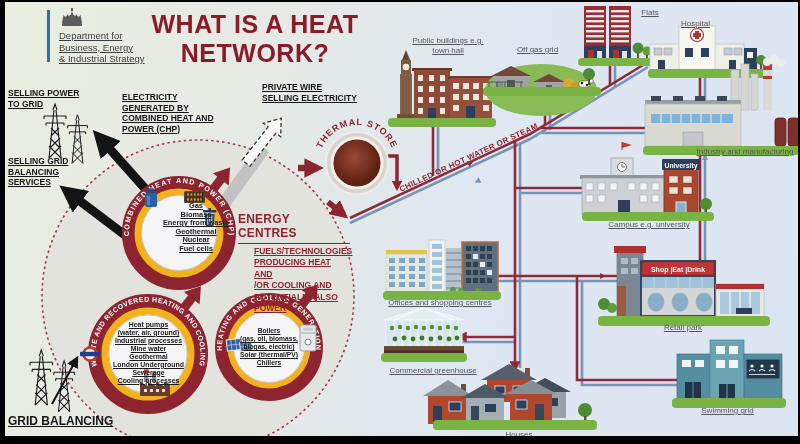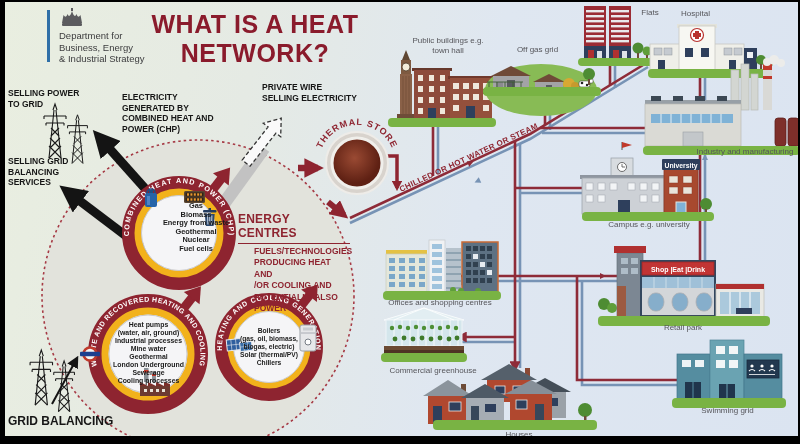--- a/index.html
+++ b/index.html
@@ -1,20 +1,20 @@
 <!DOCTYPE html>
 <html><head>
 <meta charset="utf-8">
 <style>
   html,body{margin:0;padding:0;background:#000;}
   #stage{position:relative;width:800px;height:444px;overflow:hidden;
          font-family:"Liberation Sans",sans-serif;
          background:linear-gradient(100deg,#e9eee0 0%,#e5eae4 30%,#dfe7f1 58%,#dbe4f1 100%);}
   .abs{position:absolute;}
-  .pre{white-space:pre-line;}
+  .pre{white-space:pre-line;text-decoration:underline;}
   .lbl{color:#161616;font-weight:bold;font-size:8.5px;line-height:1.25;}
   .blbl{color:#55555a;font-size:8px;line-height:1.2;text-align:center;}
   #title{left:105px;top:10px;width:300px;text-align:center;color:#8a1b2c;
          font-size:25px;font-weight:bold;letter-spacing:.5px;}
   #logo-text{left:59px;top:30px;width:120px;font-size:9.5px;line-height:1.22;color:#3c3c3e;}
   #logo-bar{left:47px;top:10px;width:3px;height:52px;background:#2f6fa7;}
   #ec{left:238px;top:194px;width:112px;color:#8e2430;}
   #ec .t{font-size:12px;font-weight:bold;letter-spacing:.2px;border-bottom:1.5px solid #8e2430;display:inline-block;padding-bottom:3px;}
   #ec .b{font-size:8.5px;font-weight:bold;line-height:1.35;margin-top:2px;margin-left:16px;}
   .ring-items{text-align:center;font-weight:bold;color:#1b1b1b;}
@@ -674,21 +674,21 @@
 <div class="abs pre ring-items" id="heating-items">Boilers
 (gas, oil, biomass,
 biogas, electric)
 Solar (thermal/PV)
 Chillers</div>
 
 <div class="abs pre blbl" style="left:392px;top:36px;width:112px">Public buildings e.g.
 town hall</div>
 <div class="abs pre blbl" style="left:495px;top:45px;width:85px">Off gas grid</div>
 <div class="abs pre blbl" style="left:630px;top:8px;width:40px">Flats</div>
-<div class="abs pre blbl" style="left:668px;top:9px;width:55px">Hospital</div>
+<div class="abs pre blbl" style="left:668px;top:19px;width:55px">Hospital</div>
 <div class="abs pre blbl" style="left:690px;top:147px;width:110px">Industry and manufacturing</div>
 <div class="abs pre blbl" style="left:588px;top:220px;width:122px">Campus e.g. university</div>
 <div class="abs pre blbl" style="left:380px;top:298px;width:120px">Offices and shopping centres</div>
 <div class="abs pre blbl" style="left:638px;top:323px;width:90px">Retail park</div>
 <div class="abs pre blbl" style="left:378px;top:366px;width:110px">Commercial greenhouse</div>
 <div class="abs pre blbl" style="left:489px;top:430px;width:60px">Houses</div>
 <div class="abs pre blbl" style="left:685px;top:406px;width:85px">Swimming grid</div>
 
 <div class="abs frame" style="left:0;top:0;width:5px;height:444px"></div>
 <div class="abs frame" style="left:0;top:0;width:800px;height:2px"></div>

